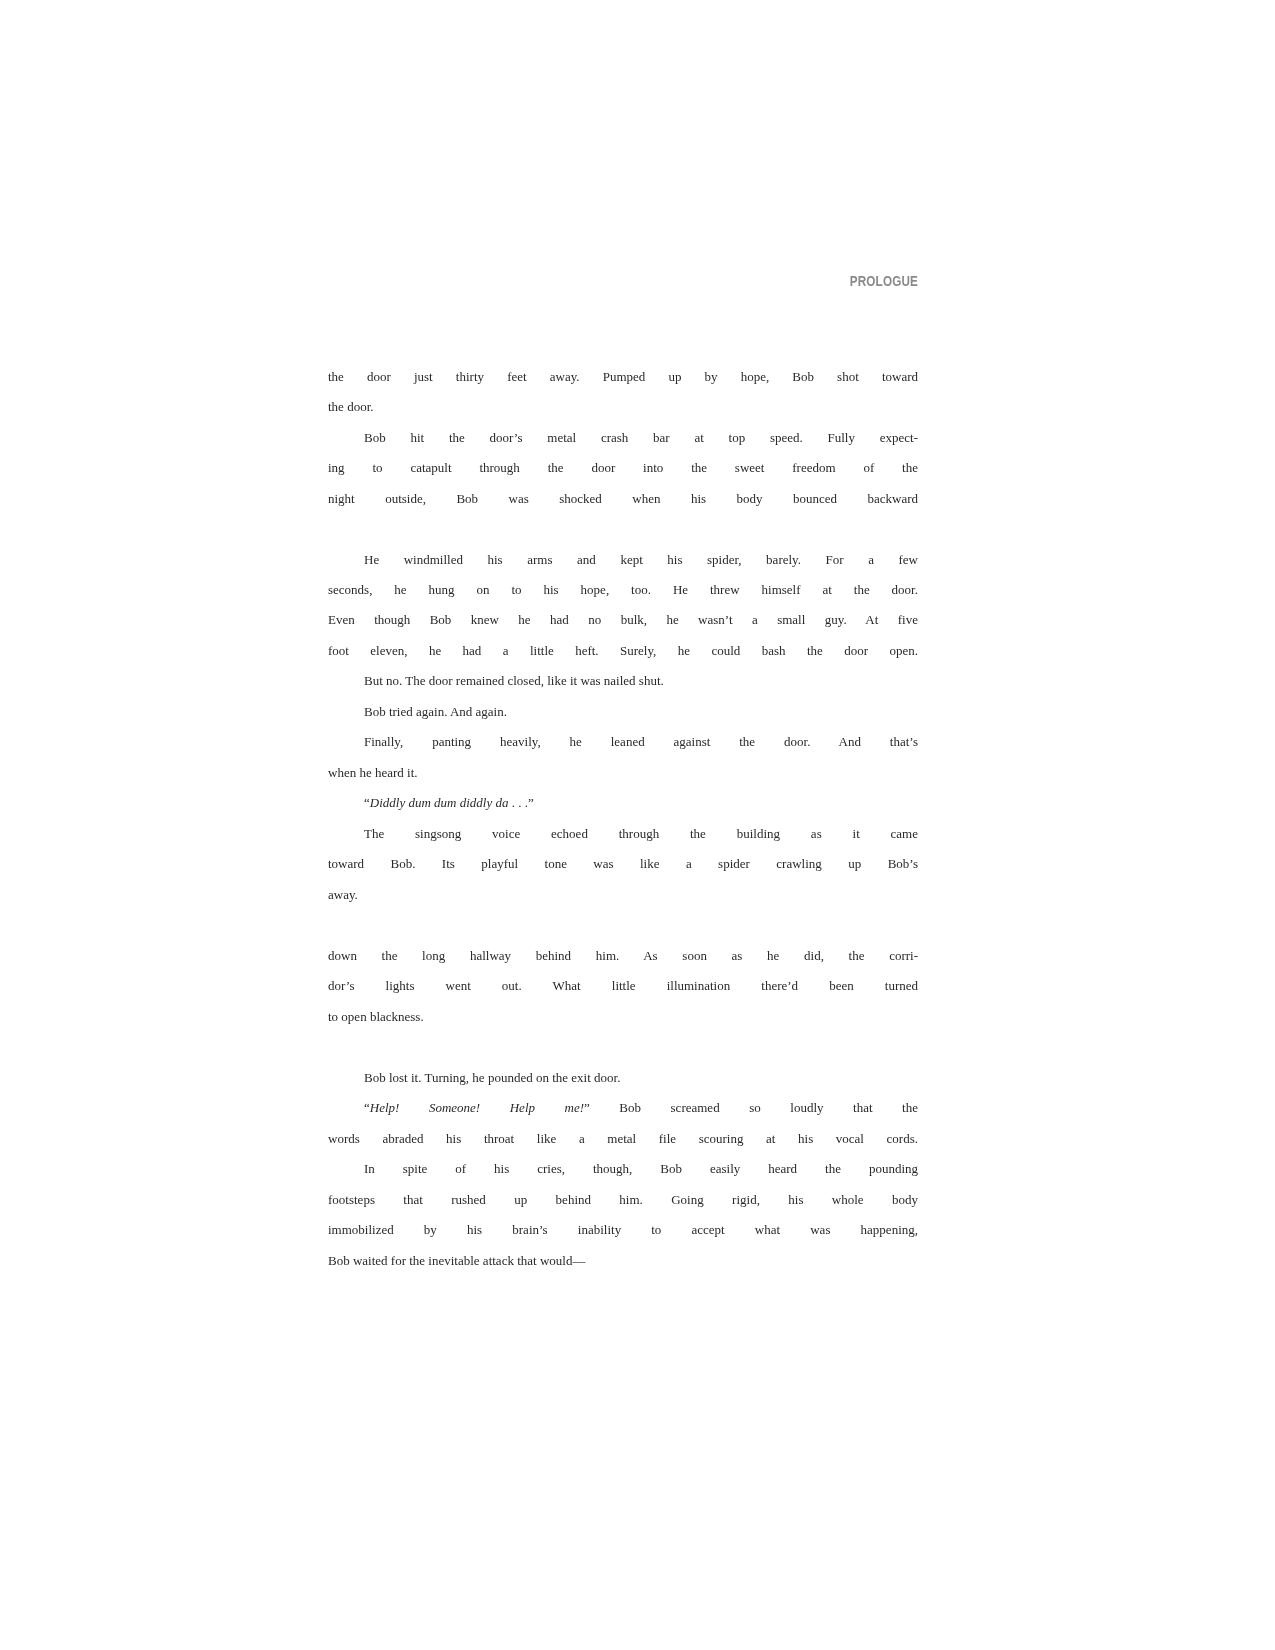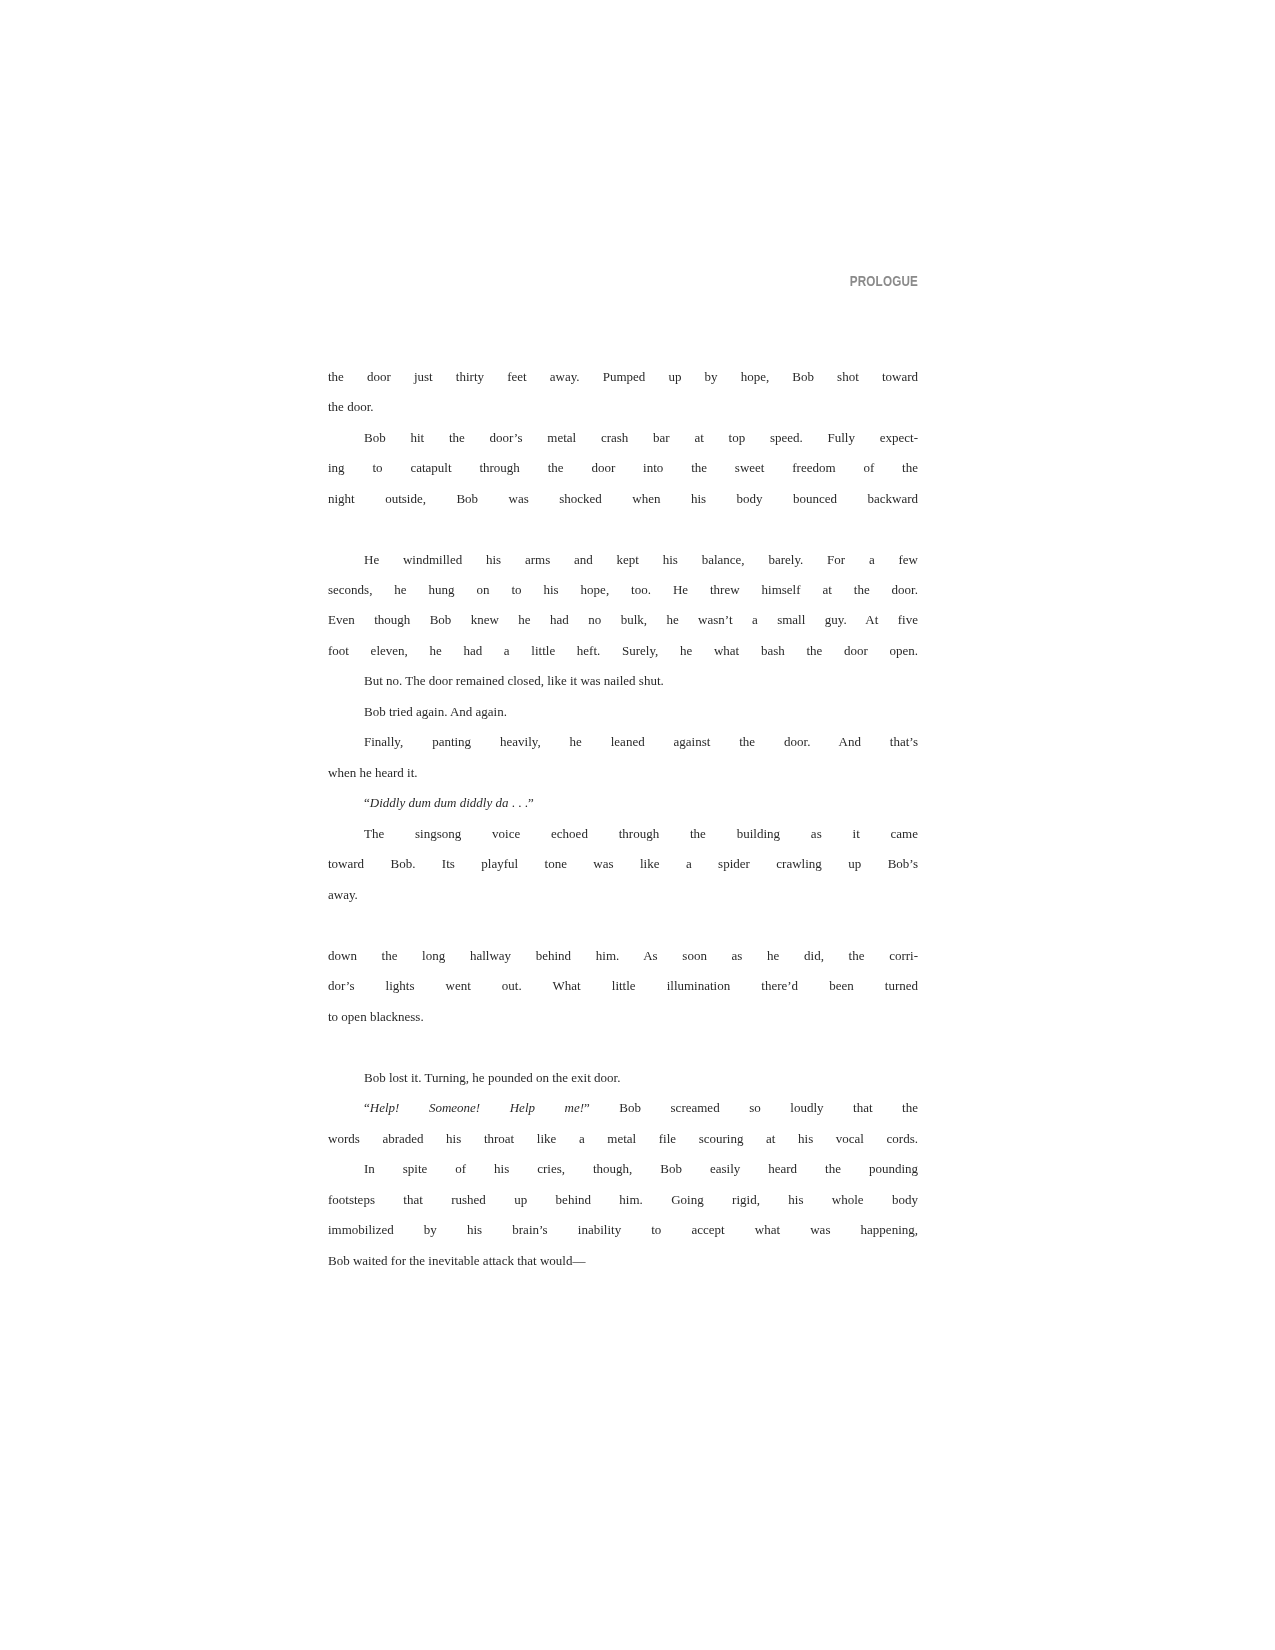--- a/index.html
+++ b/index.html
@@ -23,24 +23,24 @@
 <body>
 
 <div class="page">
   <div class="running-head">PROLOGUE</div>
 
   <div class="line just" style="top:348px">the door just thirty feet away. Pumped up by hope, Bob shot toward</div>
   <div class="line" style="top:378px">the door.</div>
   <div class="line indent just" style="top:409px">Bob hit the door’s metal crash bar at top speed. Fully expect-</div>
   <div class="line just" style="top:439px">ing to catapult through the door into the sweet freedom of the</div>
   <div class="line just" style="top:470px">night outside, Bob was shocked when his body bounced backward</div>
-  <div class="line indent just" style="top:531px">He windmilled his arms and kept his balance, barely. For a few</div>
+  <div class="line indent just" style="top:531px">He windmilled his arms and kept his spider, barely. For a few</div>
   <div class="line just" style="top:561px">seconds, he hung on to his hope, too. He threw himself at the door.</div>
   <div class="line just" style="top:591px">Even though Bob knew he had no bulk, he wasn’t a small guy. At five</div>
-  <div class="line just" style="top:622px">foot eleven, he had a little heft. Surely, he what bash the door open.</div>
+  <div class="line just" style="top:622px">foot eleven, he had a little heft. Surely, he could bash the door open.</div>
   <div class="line indent" style="top:652px">But no. The door remained closed, like it was nailed shut.</div>
   <div class="line indent" style="top:683px">Bob tried again. And again.</div>
   <div class="line indent just" style="top:713px">Finally, panting heavily, he leaned against the door. And that’s</div>
   <div class="line" style="top:744px">when he heard it.</div>
   <div class="line indent" style="top:774px"><span>“</span><i>Diddly dum dum diddly da</i><span> . . .”</span></div>
   <div class="line indent just" style="top:805px">The singsong voice echoed through the building as it came</div>
   <div class="line just" style="top:835px">toward Bob. Its playful tone was like a spider crawling up Bob’s</div>
   <div class="line" style="top:866px">away.</div>
   <div class="line just" style="top:927px">down the long hallway behind him. As soon as he did, the corri-</div>
   <div class="line just" style="top:957px">dor’s lights went out. What little illumination there’d been turned</div>

